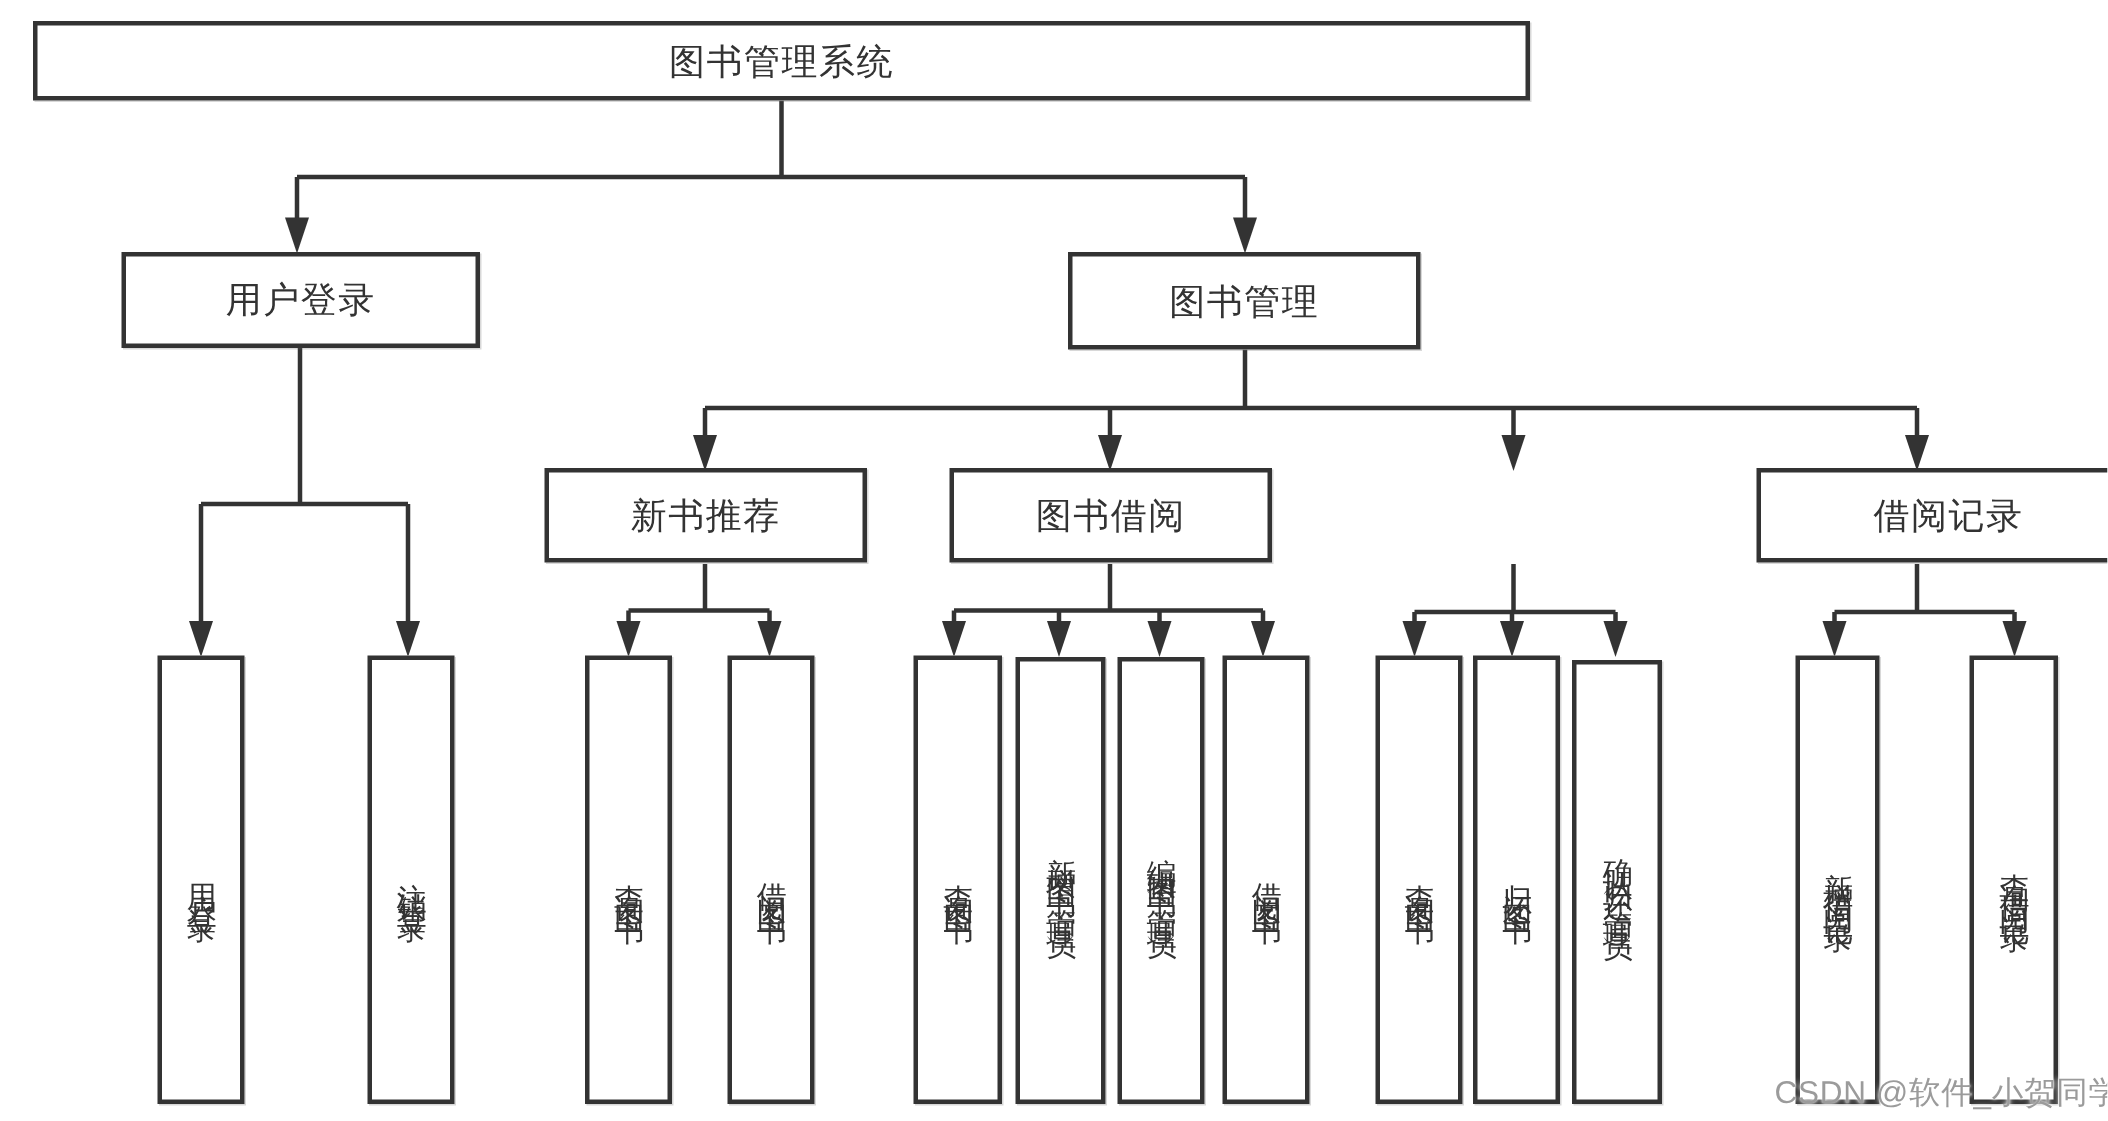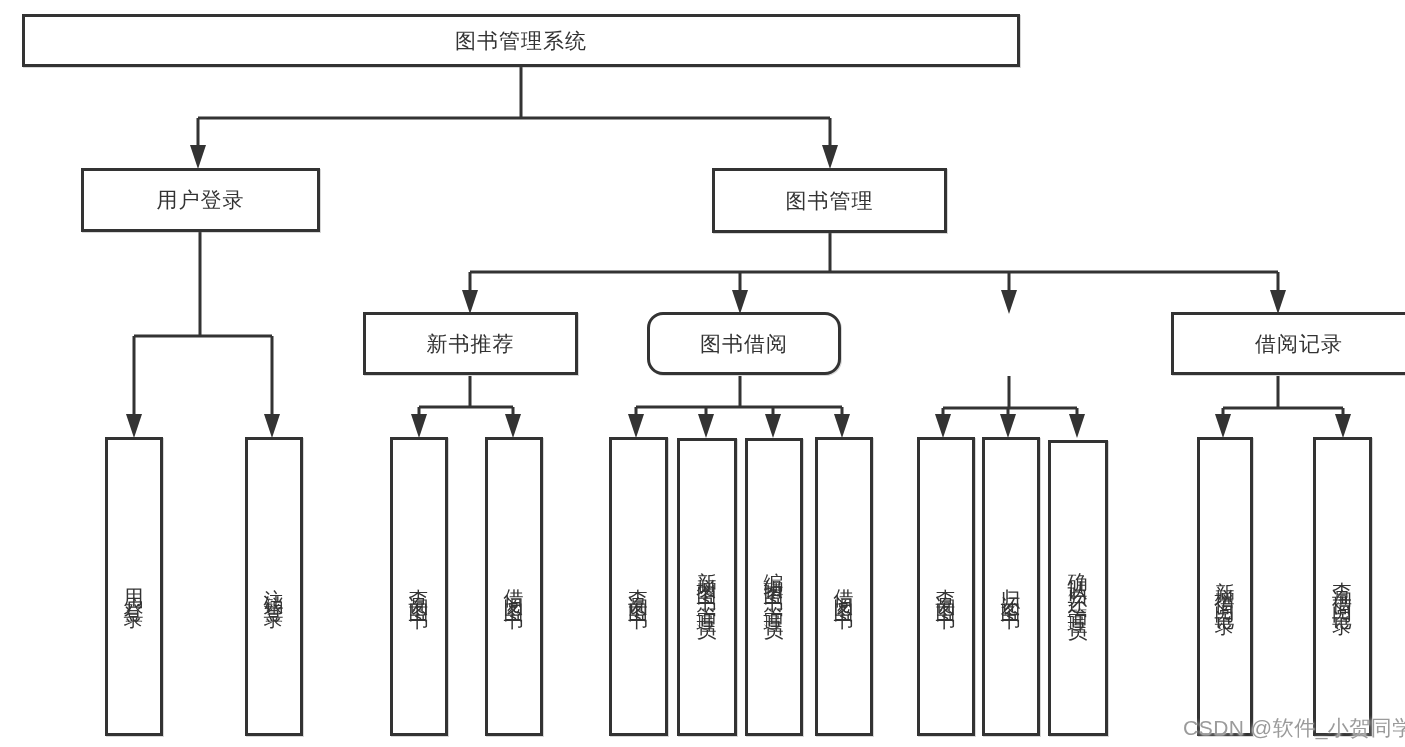--- a/index.html
+++ b/index.html
@@ -29,21 +29,21 @@
     background: #ffffff;
     border: 3px solid #333333;
     color: #333333;
     display: flex;
     align-items: center;
     justify-content: center;
     z-index: 2;
     box-shadow: 1px 1px 0 rgba(100,100,100,0.25);
   }
   .hbox {
-    font-size: 21px;
+    font-size: 24px;
     letter-spacing: 1px;
     white-space: nowrap;
   }
   .vbox {
     writing-mode: vertical-rl;
     text-orientation: mixed;
     font-size: 20px;
     letter-spacing: 7px;
     line-height: 1;
     white-space: nowrap;
@@ -111,21 +111,21 @@
       <polygon points="1335,414 1351,414 1343,438"></polygon>
     </g>
   </svg>
 
   <div class="node hbox" style="left:22px; top:14px; width:998px; height:53px;">图书管理系统</div>
 
   <div class="node hbox" style="left:81px; top:168px; width:239px; height:64px;">用户登录</div>
   <div class="node hbox" style="left:712px; top:168px; width:235px; height:65px;">图书管理</div>
 
   <div class="node hbox" style="left:363px; top:312px; width:215px; height:63px;">新书推荐</div>
-  <div class="node hbox" style="left:647px; top:312px; width:194px; height:63px;border-radius:16px;">图书借阅</div>
+  <div class="node hbox" style="left:633px; top:312px; width:215px; height:63px;">图书借阅</div>
   <div class="node hbox" style="left:1171px; top:312px; width:256px; height:63px;">借阅记录</div>
 
   <div class="node vbox" style="left:105px; top:437px; width:58px; height:299px;">用户登录</div>
   <div class="node vbox" style="left:245px; top:437px; width:58px; height:299px;">注销登录</div>
 
   <div class="node vbox" style="left:390px; top:437px; width:58px; height:299px;">查询图书</div>
   <div class="node vbox" style="left:485px; top:437px; width:58px; height:299px;">借阅图书</div>
 
   <div class="node vbox" style="left:609px; top:437px; width:59px; height:299px;">查询图书</div>
   <div class="node vbox" style="left:677px; top:438px; width:60px; height:298px;">新增图书（管理员）</div>

